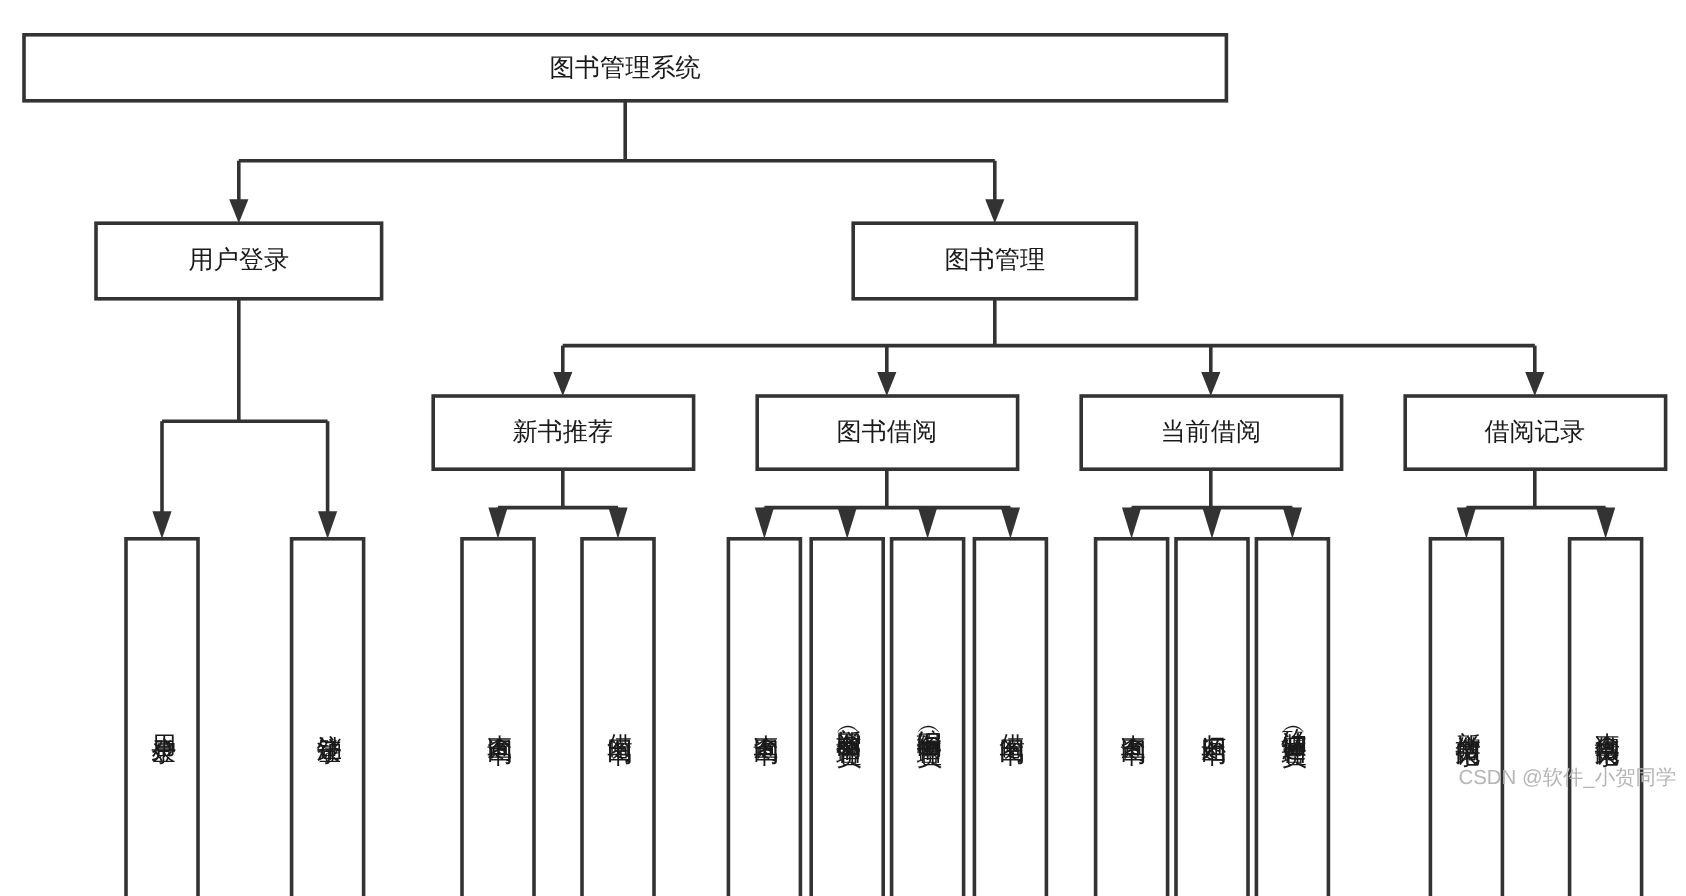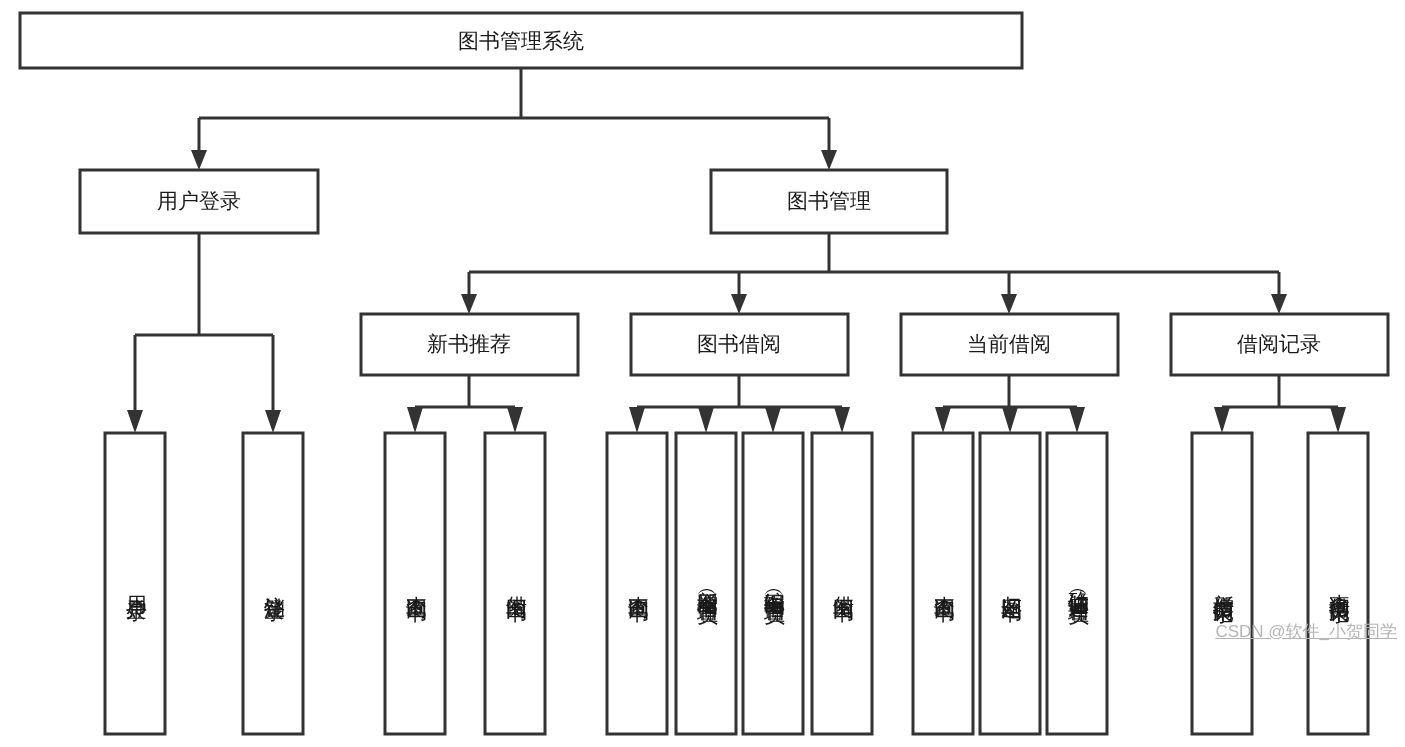--- a/index.html
+++ b/index.html
@@ -10,21 +10,21 @@
   body {
     width: 1405px;
     height: 747px;
     font-family: "Liberation Sans", "DejaVu Sans", sans-serif;
     overflow: hidden;
     position: relative;
   }
   #diagram-root {
     position: absolute;
     left: 0;
-    top: 0;
+    top: 16px;
     width: 1405px;
     height: 647px;
   }
   svg.diagram {
     display: block;
     width: 1405px;
     height: 747px;
   }
   .node-rect {
     fill: #ffffff;
@@ -58,21 +58,20 @@
   }
   .watermark {
     position: absolute;
     right: 8px;
     bottom: 4px;
     font-family: "Liberation Sans", "DejaVu Sans", sans-serif;
     font-size: 17px;
     color: #b5b5b5;
     white-space: nowrap;
     user-select: none;
-    text-decoration: underline;
   }
 </style>
 </head>
 <body>
 
 <div id="diagram-root">
   <svg class="diagram" viewBox="0 0 1405 747" xmlns="http://www.w3.org/2000/svg">
 
     <g>
 

